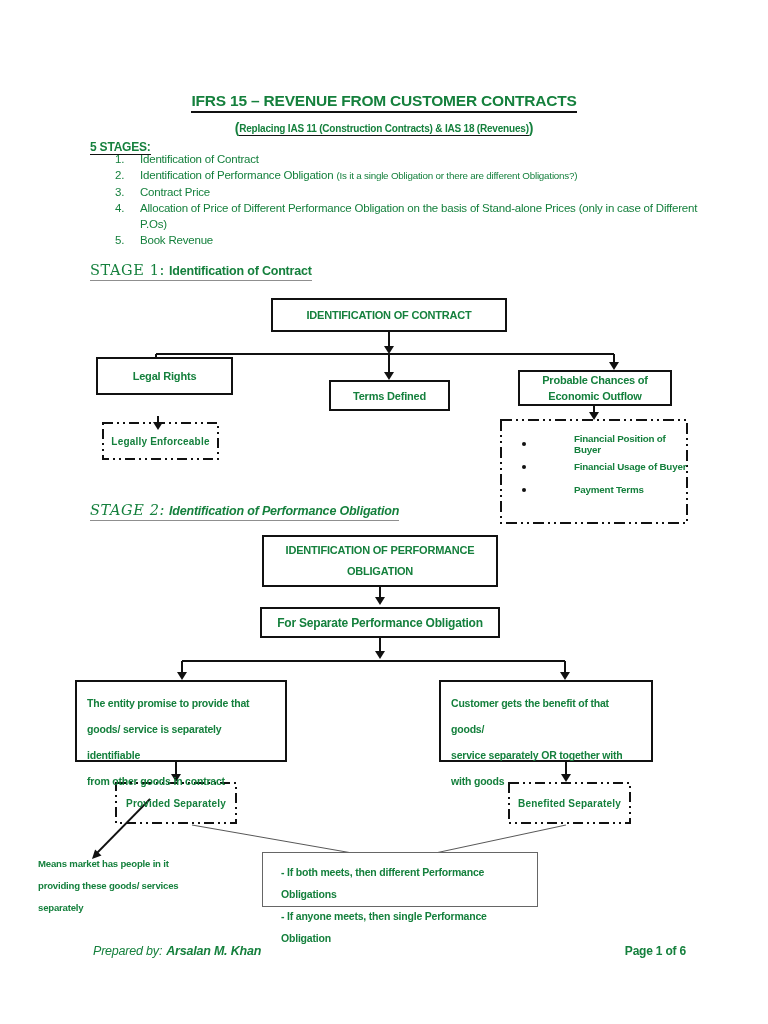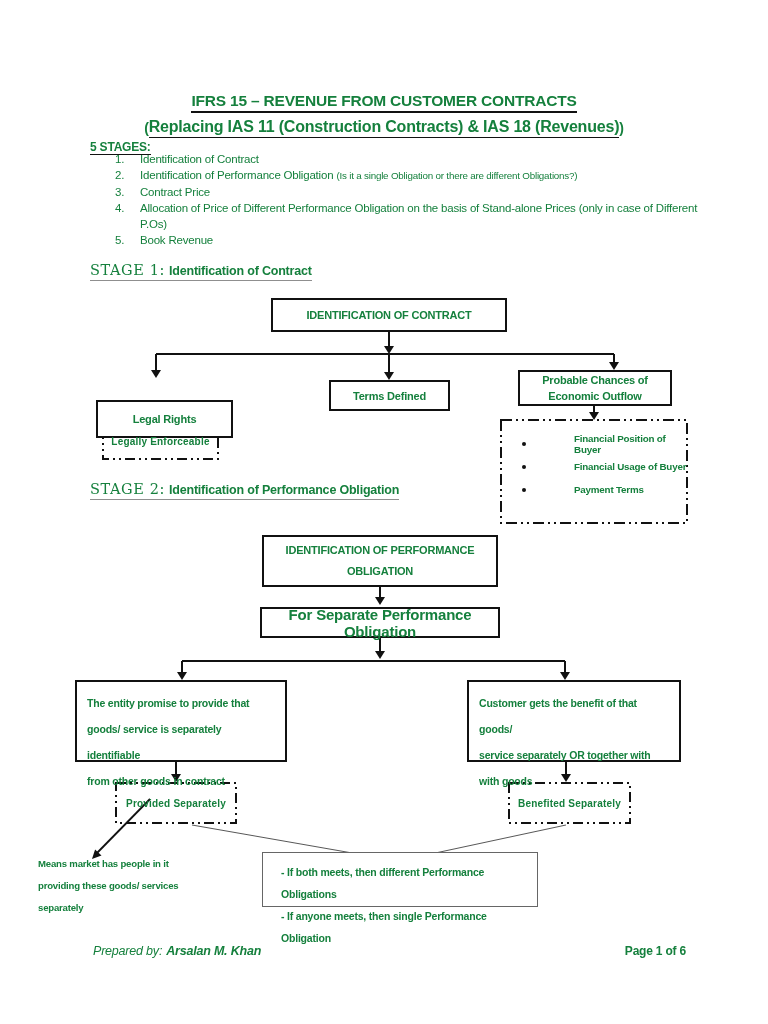--- a/index.html
+++ b/index.html
@@ -8,21 +8,21 @@
     font-family:"Liberation Sans",sans-serif;color:#15803d;letter-spacing:-0.2px;
   }
   svg.connectors{position:absolute;left:0;top:0;z-index:0;}
   .abs{position:absolute;z-index:1;}
 
   
   .title-wrap{left:0;top:92px;width:768px;text-align:center;}
   .title{display:inline-block;font-size:15.5px;font-weight:bold;border-bottom:2px solid #111;padding-bottom:1px;}
   .subtitle-wrap{left:0;top:118px;width:768px;text-align:center;font-weight:bold;}
   .sub-paren{font-size:14px;vertical-align:-1px;}
-  .subtitle{display:inline-block;font-size:16px;border-bottom:1.5px solid #111;padding-bottom:1px;}
+  .subtitle{display:inline-block;font-size:10px;border-bottom:1.5px solid #111;padding-bottom:1px;}
 
   .stages-head{left:90px;top:140px;font-size:12px;font-weight:bold;border-bottom:1.5px solid #111;padding-bottom:0px;}
   .stage-list{left:115px;top:151px;width:612px;font-size:11.5px;line-height:16px;}
   .stage-item{display:flex;}
   .stage-num{width:25px;flex:0 0 25px;}
   .stage-note{font-size:9.8px;}
 
   
   .sec-head{border-bottom:1.5px solid #8f8f8f;padding-bottom:1px;display:inline-block;white-space:nowrap;}
   .sec-prefix{font-family:"DejaVu Serif",serif;font-size:14.5px;letter-spacing:0.6px;}
@@ -121,53 +121,53 @@
       <span class="stage-num">5.</span>
       <span>Book Revenue</span>
     </div>
   </div>
 
   <div class="abs" style="left:90px;top:261px;">
     <span class="sec-head"><span class="sec-prefix">STAGE 1:</span><span class="sec-title">Identification of Contract</span></span>
   </div>
 
   <div class="abs fbox root" style="left:271px;top:298px;width:236px;height:34px;">IDENTIFICATION OF CONTRACT</div>
-  <div class="abs fbox" style="left:96px;top:400px;width:137px;height:38px;font-size:11px;">Legal Rights</div>
+  <div class="abs fbox" style="left:96px;top:357px;width:137px;height:38px;font-size:11px;">Legal Rights</div>
   <div class="abs fbox" style="left:329px;top:380px;width:121px;height:31px;font-size:11px;text-align:right;">Terms Defined</div>
   <div class="abs fbox b2" style="left:518px;top:370px;width:154px;height:36px;padding:8px 12px;">Probable Chances of Economic Outflow</div>
   <div class="abs dlabel" style="left:103px;top:423px;width:115px;height:36px;">Legally Enforceable</div>
 
   <div class="abs bullets" style="left:501px;top:420px;width:186px;height:103px;">
     <div class="brow">
         <span class="bdot"></span>
         <span class="btext">Financial Position of Buyer</span>
       </div>
     <div class="brow">
         <span class="bdot"></span>
         <span class="btext">Financial Usage of Buyer</span>
       </div>
     <div class="brow">
         <span class="bdot"></span>
         <span class="btext">Payment Terms</span>
       </div>
   </div>
 
-  <div class="abs" style="left:90px;top:480px;">
+  <div class="abs" style="left:90px;top:501px;font-style:italic;">
     <span class="sec-head"><span class="sec-prefix">STAGE 2:</span><span class="sec-title">Identification of Performance Obligation</span></span>
   </div>
 
   <div class="abs fbox root" style="left:262px;top:535px;width:236px;height:52px;line-height:21px;padding:0 18px;box-sizing:border-box;">IDENTIFICATION OF PERFORMANCE OBLIGATION</div>
-  <div class="abs fbox" style="left:260px;top:607px;width:240px;height:31px;font-size:15px;">For Separate Performance Obligation</div>
+  <div class="abs fbox" style="left:260px;top:607px;width:240px;height:31px;font-size:12px;">For Separate Performance Obligation</div>
 
   <div class="abs bigbox" style="left:75px;top:680px;width:212px;height:82px;">
     <div>The entity promise to provide that</div>
     <div>goods/ service is separately identifiable</div>
     <div>from other goods in contract</div>
   </div>
-  <div class="abs bigbox" style="left:467px;top:680px;width:214px;height:82px;">
+  <div class="abs bigbox" style="left:439px;top:680px;width:214px;height:82px;">
     <div>Customer gets the benefit of that goods/</div>
     <div>service separately OR together with</div>
     <div>with goods</div>
   </div>
 
   <div class="abs dlabel" style="left:116px;top:783px;width:120px;height:40px;">Provided Separately</div>
   <div class="abs dlabel" style="left:509px;top:783px;width:121px;height:40px;">Benefited Separately</div>
 
   <div class="abs market-note" style="left:38px;top:853px;">
     <div>Means market has people in it</div>

